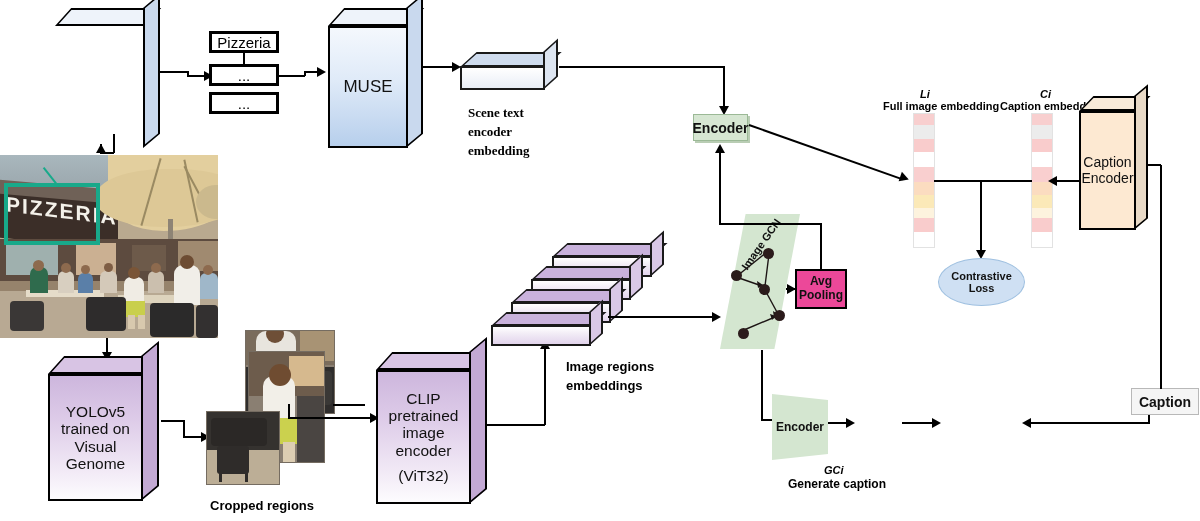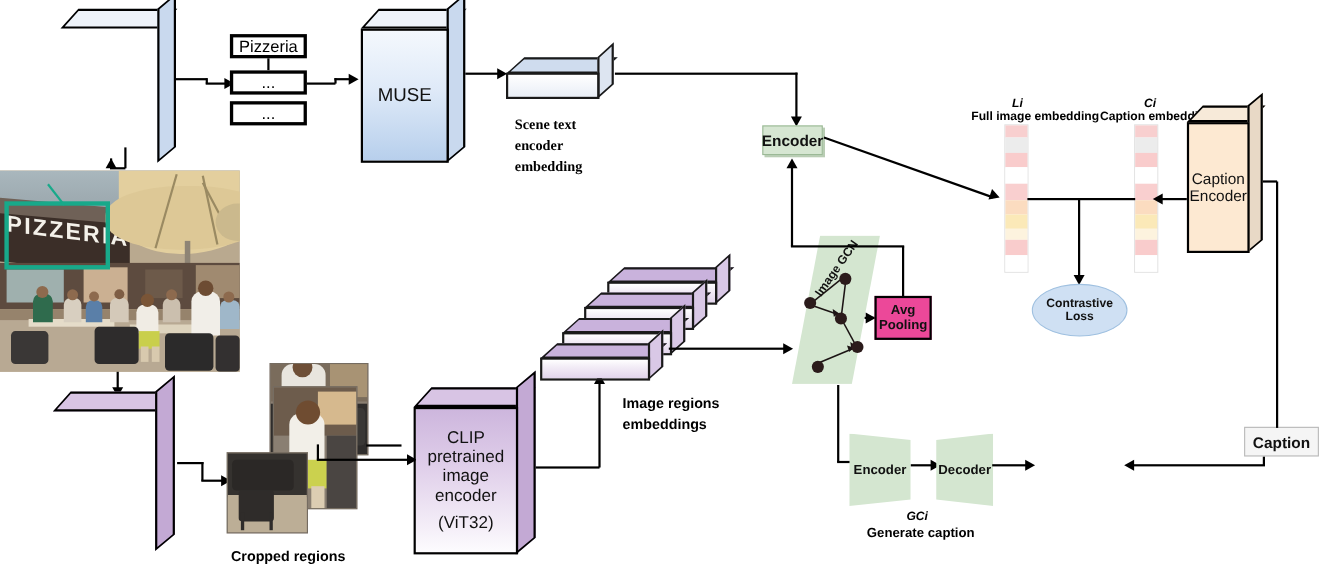--- a/index.html
+++ b/index.html
@@ -228,20 +228,28 @@
   <div class="vline" style="left:113px;top:134px;height:19px;"></div>
   <div class="arrow ar-u" style="left:96px;top:144px;"></div>
   <div class="vline" style="left:100px;top:144px;height:9px;"></div>
 
   <div class="vline" style="left:106px;top:338px;height:18px;"></div>
   <div class="arrow ar-d" style="left:102px;top:352px;"></div>
 
   <div class="box3d" style="left:48px;top:356px;width:113px;height:145px;">
     <div class="top purple-top" style="left:0;top:0;width:95px;height:18px;transform:skewX(-42deg);transform-origin:bottom left;"></div>
     <div class="side purple-side" style="left:93px;top:0;width:18px;height:145px;transform:skewY(-40deg);transform-origin:top left;"></div>
+    <div class="front purple-front" style="width:95px;height:127px;">
+      <div class="boxlabel small">
+        <div>YOLOv5</div>
+        <div>trained on</div>
+        <div>Visual</div>
+        <div>Genome</div>
+      </div>
+    </div>
   </div>
 
   <div class="hline" style="left:161px;top:420px;width:24px;"></div>
   <div class="vline" style="left:183px;top:420px;height:17px;"></div>
   <div class="hline" style="left:183px;top:436px;width:20px;"></div>
   <div class="arrow ar-r" style="left:201px;top:432px;"></div>
 
   <div class="crop" style="left:245px;top:330px;width:88px;height:82px;">
     <div class="abs" style="left:0;top:0;width:88px;height:34px;background:#7a6c5c;"></div>
     <div class="abs" style="left:10px;top:0px;width:40px;height:40px;background:#e8e5de;border-radius:10px 10px 0 0;"></div>
@@ -364,23 +372,20 @@
 
   <div class="vline thickv" style="left:761px;top:350px;height:70px;"></div>
   <div class="hline thick" style="left:761px;top:419px;width:17px;"></div>
   <div class="arrow ar-r" style="left:773px;top:415px;"></div>
 
   <div class="trap trap-enc" style="left:772px;top:394px;width:56px;height:66px;">
     <span>Encoder</span>
   </div>
   <div class="hline thick" style="left:828px;top:422px;width:24px;"></div>
   <div class="arrow ar-r" style="left:846px;top:418px;"></div>
-  <div class="trap trap-dec" style="left:851px;top:394px;width:52px;height:66px;">
-    <span>Decoder</span>
-  </div>
   <div class="txt ital bold" style="left:824px;top:464px;font-size:11px;">GCi</div>
   <div class="txt bold" style="left:788px;top:477px;font-size:12px;">Generate caption</div>
 
   <div class="hline thick" style="left:902px;top:422px;width:36px;"></div>
   <div class="arrow ar-r" style="left:932px;top:418px;"></div>
 
 
   <div class="vline thickv" style="left:1148px;top:414px;height:9px;"></div>
   <div class="hline thick" style="left:1028px;top:422px;width:122px;"></div>
   <div class="arrow ar-l" style="left:1022px;top:418px;"></div>

